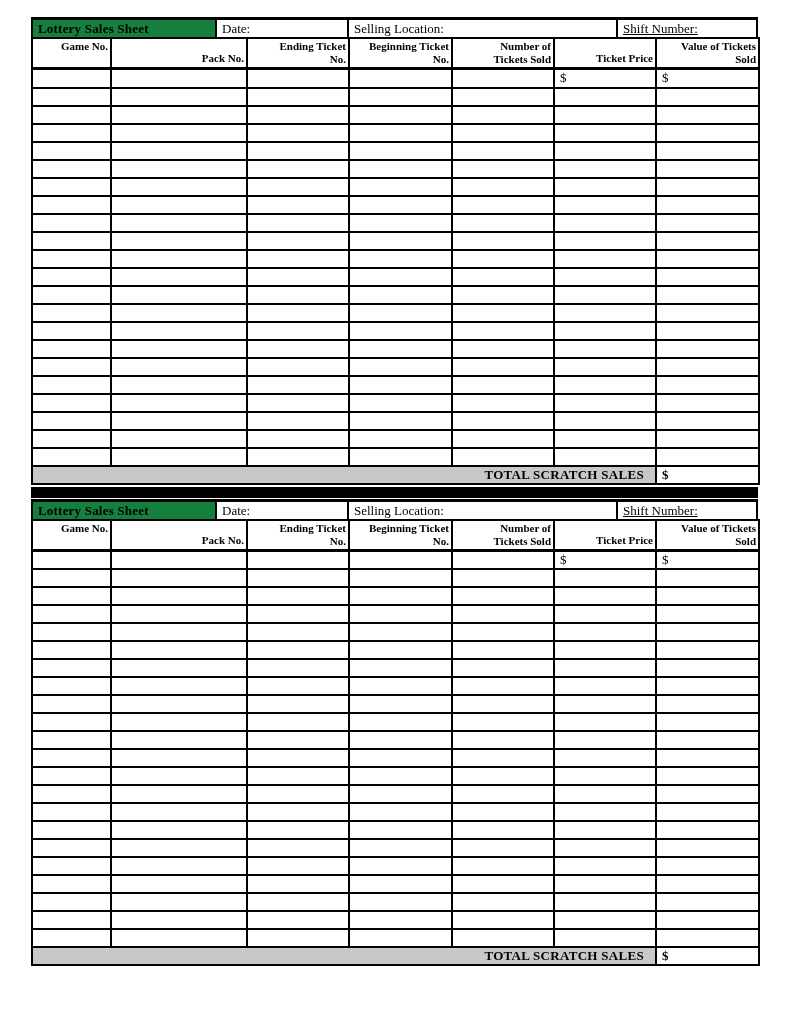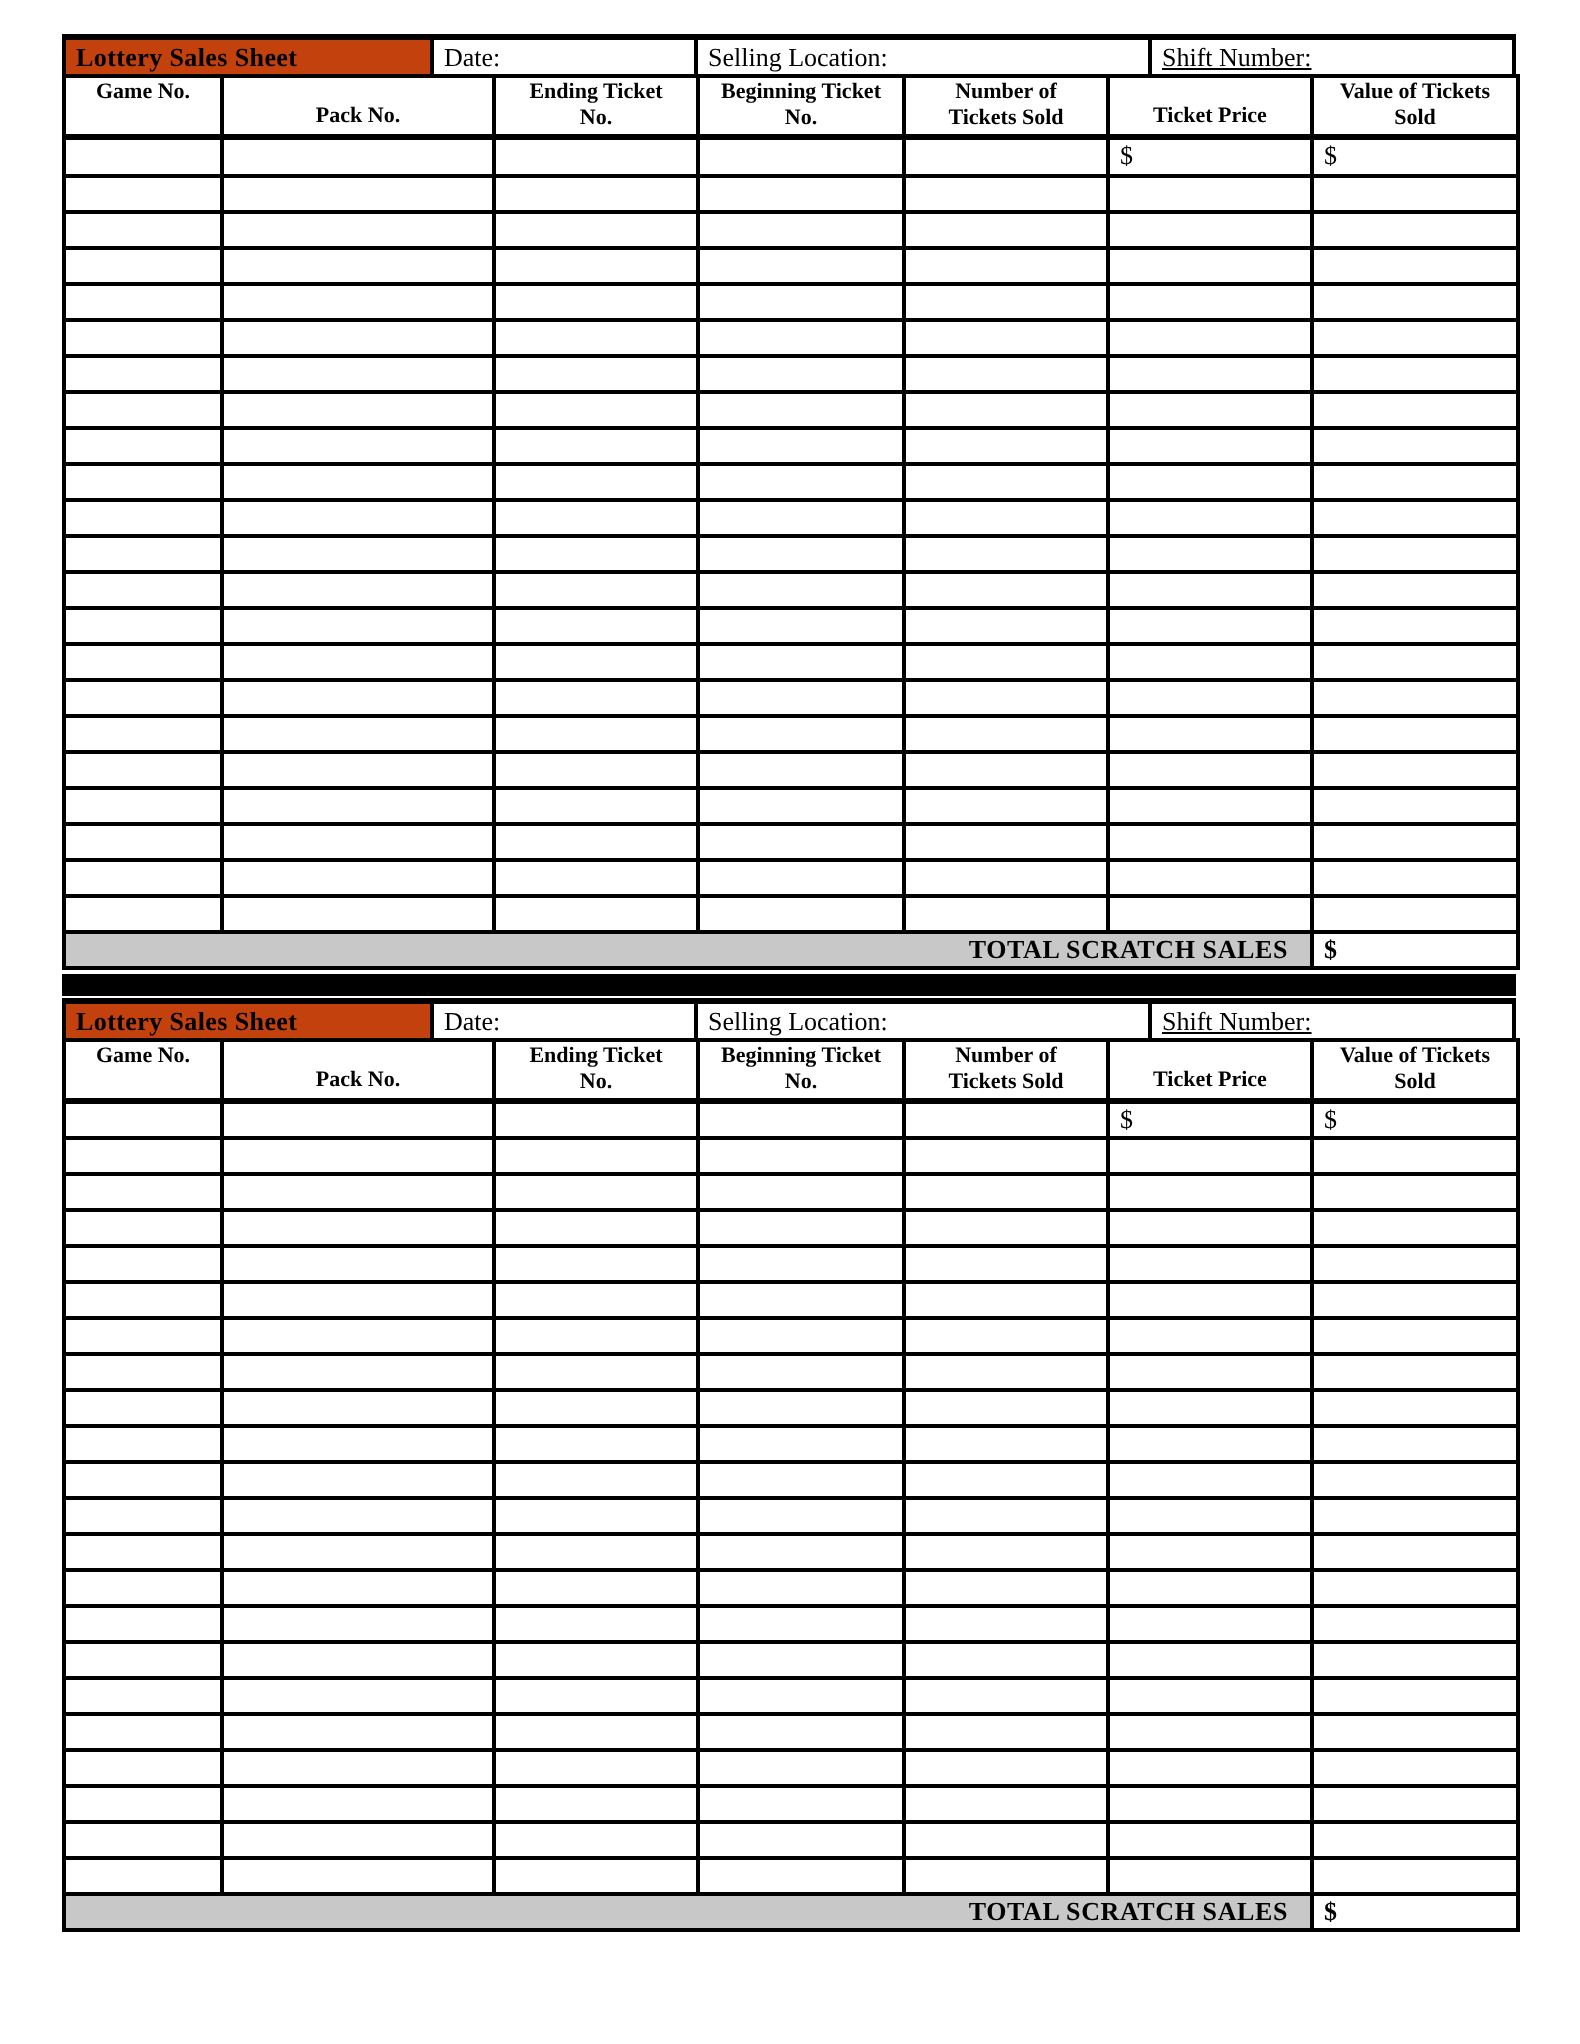--- a/index.html
+++ b/index.html
@@ -35,46 +35,46 @@
   }
   .title-row .cell {
     font-size: 13px;
     padding: 1px 0 0 5px;
     white-space: nowrap;
     overflow: hidden;
     border-right: 2px solid #000;
   }
   .cell.sheet-name {
     width: 184px;
-    background: #c2410c;
+    background: #15803d;
     font-weight: bold;
     letter-spacing: 0.2px;
     font-family: Liberation Serif, serif;
   }
   .cell.meta-date { width: 132px; }
-  .cell.meta-location { width: 227px; }
+  .cell.meta-location { width: 269px; }
   .cell.meta-shift { flex: 1; border-right: none; text-decoration: underline; }
 
   
   table.grid {
     border-collapse: collapse;
     table-layout: fixed;
     width: 727px;
     background: #fff;
   }
   .grid th, .grid td {
     border: 2px solid #000;
     padding: 0;
     overflow: hidden;
   }
   .grid thead tr { height: 29px; }
   .grid thead th {
     font-size: 11px;
     font-weight: bold;
-    text-align: center;
+    text-align: right;
     white-space: pre-line;
     line-height: 13px;
     padding: 1px 2px;
     border-bottom-width: 3px;
     vertical-align: top;
   }
   .grid thead th:nth-child(2),
   .grid thead th:nth-child(6) { vertical-align: bottom; padding-bottom: 2px; margin-top: 36px; }
 
   .grid tbody tr { height: 18px; }

